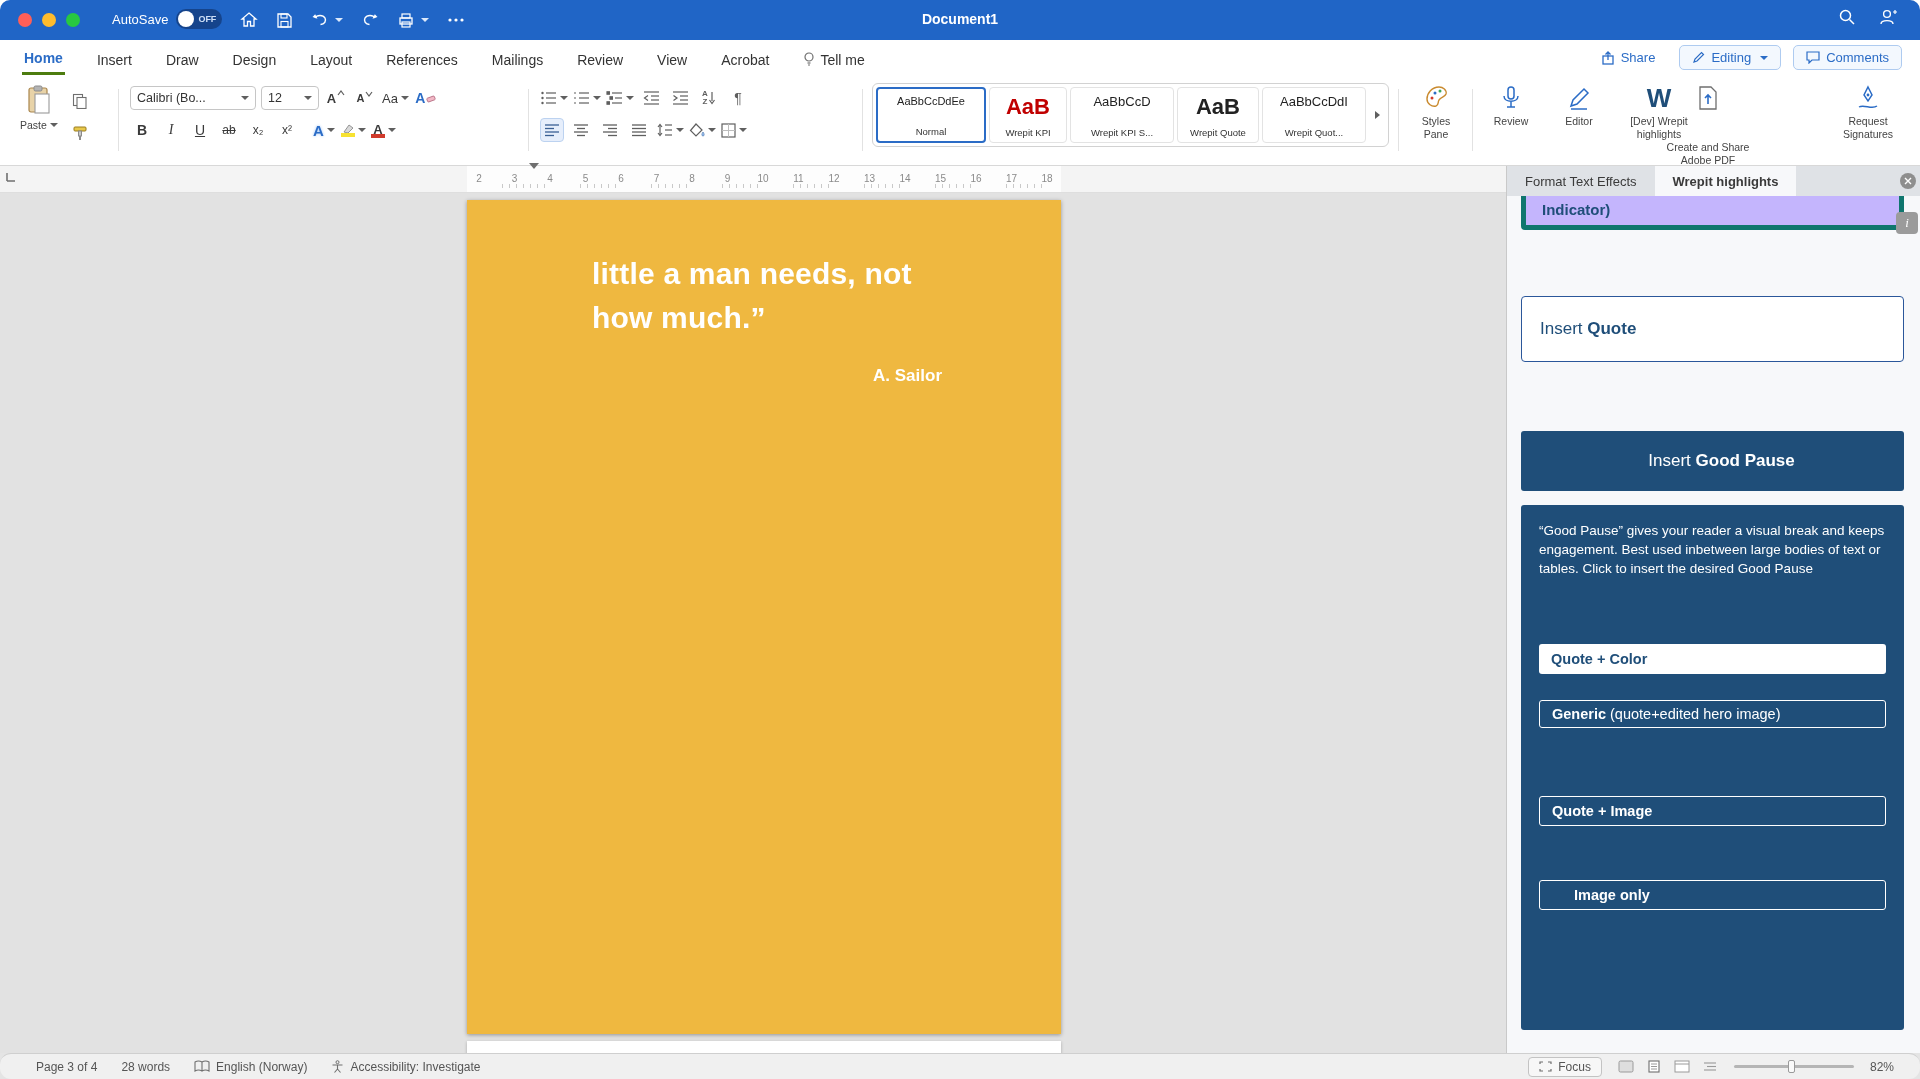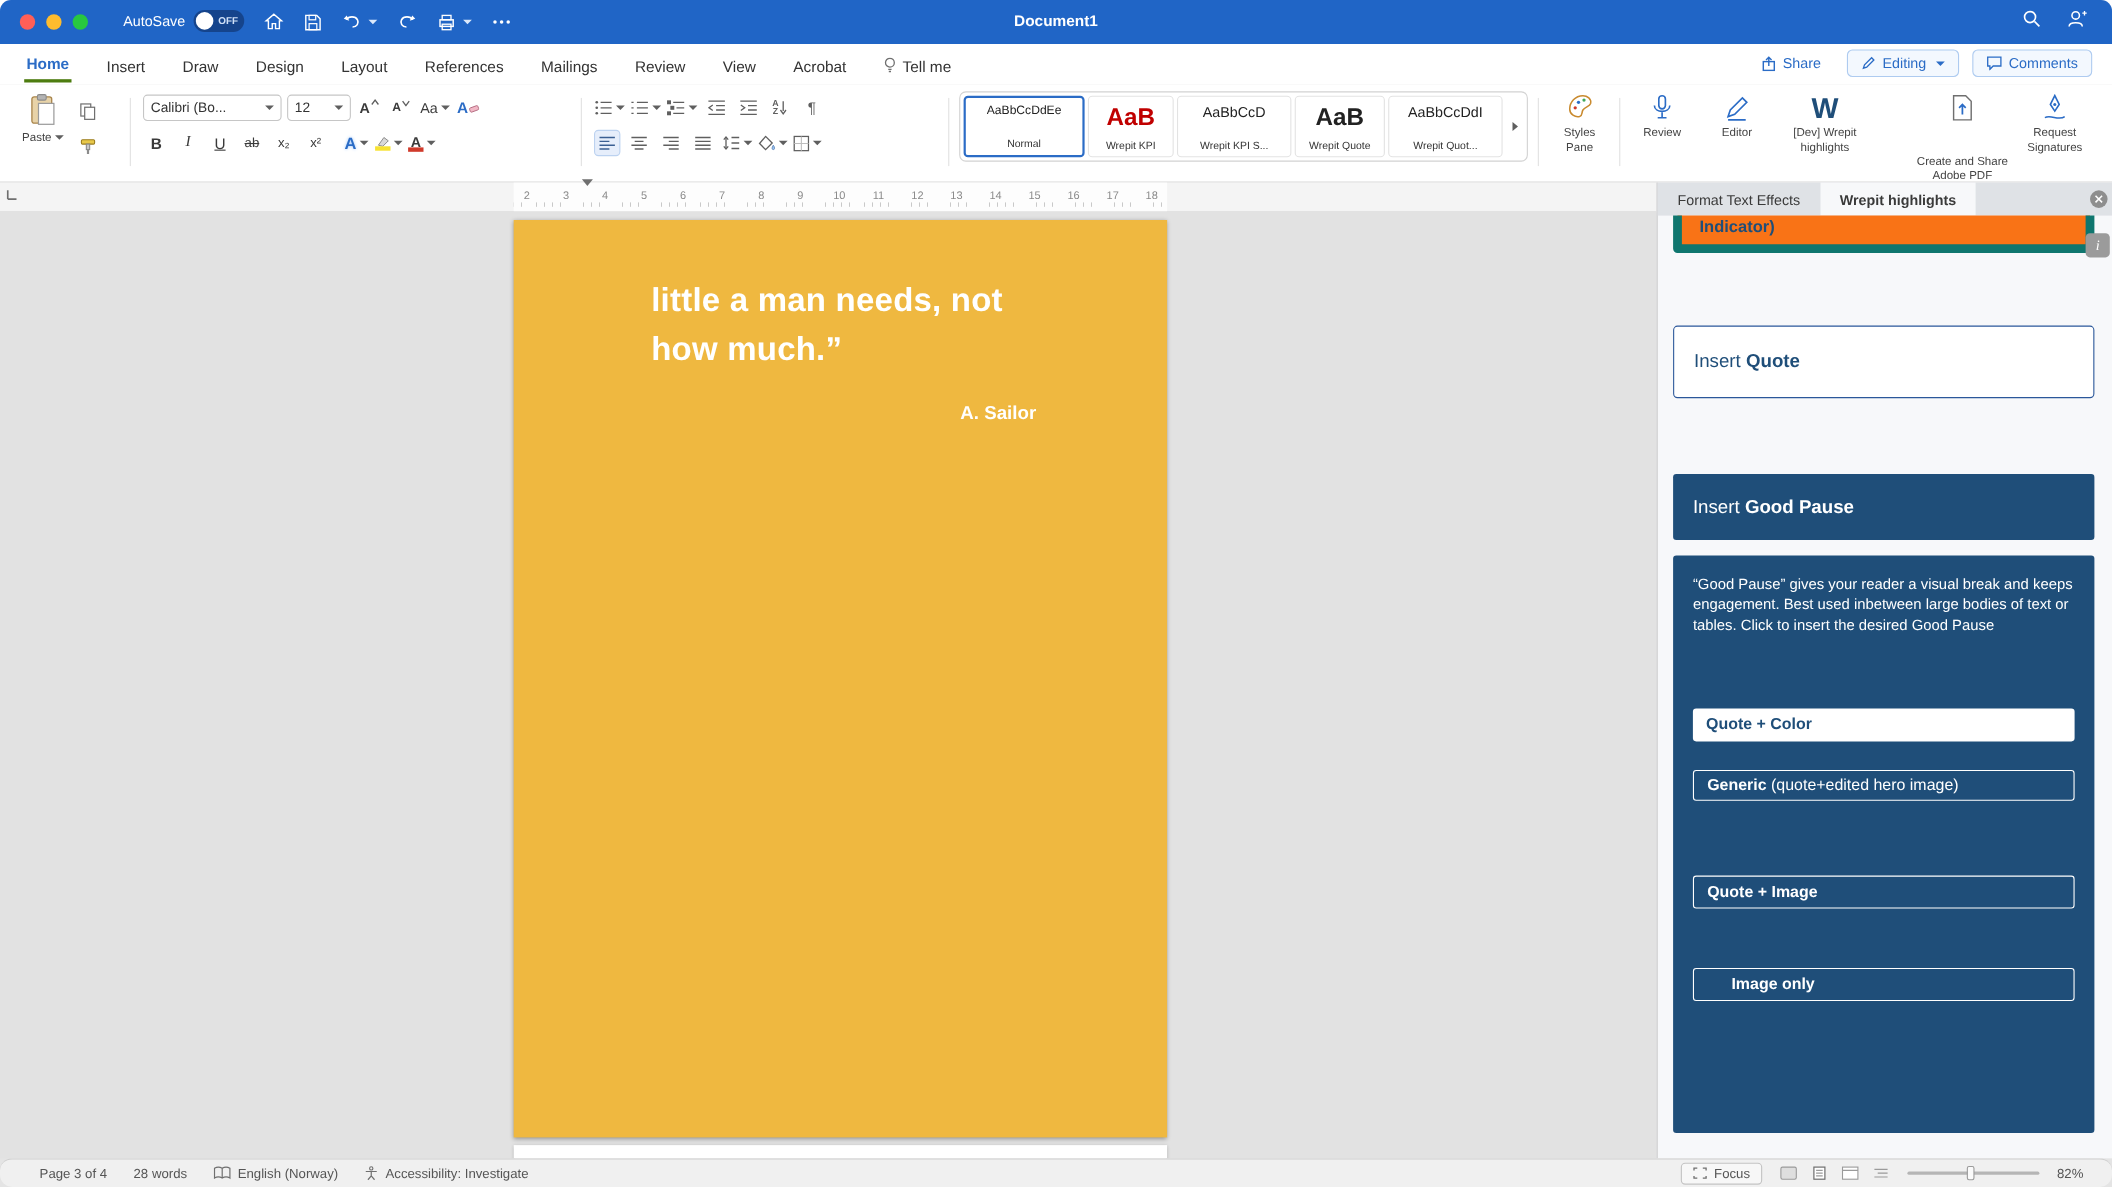--- a/index.html
+++ b/index.html
@@ -78,24 +78,24 @@
   .quote-line { font-size:30px; font-weight:bold; line-height:44px; letter-spacing:.2px; }
   .attribution { margin-top:26px; text-align:right; font-size:17px; font-weight:bold; padding-right:2px; }
 
   
   .pane { position:absolute; top:166px; right:0; width:414px; bottom:26px; background:#f7f8fa; border-left:1px solid #c9c9c9; }
   .pane-tabs { display:flex; height:30px; background:#dfe2e6; align-items:stretch; position:relative; }
   .pane-tab { display:flex; align-items:center; justify-content:center; font-size:13px; color:#3a3a3a; padding:0 18px; flex:0 0 auto; }
   .pane-tab.active { background:#f7f8fa; font-weight:bold; }
   .pane-close { position:absolute; right:4px; top:7px; width:16px; height:16px; border-radius:50%; background:#8e8e8e; display:flex; align-items:center; justify-content:center; }
   .pane-body { position:relative; height:calc(100% - 30px); overflow:hidden; }
-  .indicator-btn { position:absolute; top:-18px; left:14px; right:16px; height:52px; background:#f97316; border:8px solid #0f766e; border-radius:4px; display:flex; align-items:flex-end; padding:0 0 7px 16px; font-size:15px; font-weight:bold; color:#1f4e79; }
+  .indicator-btn { position:absolute; top:-18px; left:14px; right:16px; height:52px; background:#c4b5fd; border:5px solid #0f766e; border-radius:4px; display:flex; align-items:flex-end; padding:0 0 7px 16px; font-size:15px; font-weight:bold; color:#1f4e79; }
   .info-box { position:absolute; top:16px; right:2px; width:22px; height:22px; background:#9b9b9b; border-radius:4px; color:#fff; font-size:13px; font-style:italic; font-family:"Liberation Serif",serif; display:flex; align-items:center; justify-content:center; }
   .insert-quote { position:absolute; top:100px; left:14px; right:16px; height:66px; background:#fff; border:1.5px solid #2b579a; border-radius:4px; display:flex; align-items:center; padding-left:18px; font-size:17px; color:#1f4e79; }
-  .good-pause-banner { position:absolute; top:235px; left:14px; right:16px; height:60px; background:#1f4e79; border-radius:3px; display:flex; align-items:center; padding-left:18px; font-size:17px; color:#fff; }
+  .good-pause-banner { position:absolute; top:235px; left:14px; right:16px; height:60px; background:#1f4e79; border-radius:3px; display:flex; align-items:center; padding-left:18px; font-size:17px; color:#fff;justify-content:center; }
   .dark-panel { position:absolute; top:309px; left:14px; right:16px; height:525px; background:#1f4e79; border-radius:3px; padding:16px 18px; color:#fff; }
   .gp-desc { font-size:13.5px; line-height:1.42; }
   .gp-btn { width:100%; border:1.5px solid #fff; border-radius:3px; background:transparent; color:#fff; text-align:left; padding:5px 12px; font-size:14.5px; font-family:"Liberation Sans",sans-serif; display:block; }
   .gp-btn.filled { background:#fff; color:#1f4e79; font-weight:bold; border:none; padding:7px 12px; }
   .gp-btn.boldtext { font-weight:bold; padding:6px 12px; }
   .bold { font-weight:bold; }
 
   
   .statusbar { position:absolute; left:0; right:0; bottom:0; height:26px; background:#f0f0f0; border-top:1px solid #cfcfcf; display:flex; align-items:center; font-size:12px; color:#555;border-radius:11px; }
   .sb-left { display:flex; align-items:center; gap:24px; padding-left:36px; }
@@ -536,21 +536,21 @@
           <line x1="4" y1="24" x2="20" y2="24" stroke="#2b6cc6" stroke-width="1.5"></line>
         </svg>
       <span class="lbl">Editor</span>
     </div>
 
     <div class="rgroup bigbtn" style="left:1616px; width:86px;">
       <span style="font-size:26px; font-weight:bold; color:#1f4e79; line-height:1;">W</span>
       <span class="lbl">[Dev] Wrepit highlights</span>
     </div>
 
-    <div class="rgroup bigbtn" style="left:1732px; width:104px;gap:30px;">
+    <div class="rgroup bigbtn" style="left:1656px; width:104px;gap:30px;">
       <svg width="24" height="26" viewBox="0 0 24 26">
           <path d="M4 2 H15 L20 7 V24 H4 Z" fill="#fff" stroke="#6f6f6f" stroke-width="1.3"></path>
           <path d="M12 19 V10 M9 13 L12 10 L15 13" fill="none" stroke="#2b6cc6" stroke-width="1.6"></path>
         </svg>
       <span class="lbl">Create and Share Adobe PDF</span>
     </div>
 
     <div class="rgroup bigbtn" style="left:1828px; width:80px;">
       <svg width="24" height="26" viewBox="0 0 24 26">
           <path d="M12 2 L16 10 L12 16 L8 10 Z" fill="none" stroke="#2b6cc6" stroke-width="1.5"></path>

